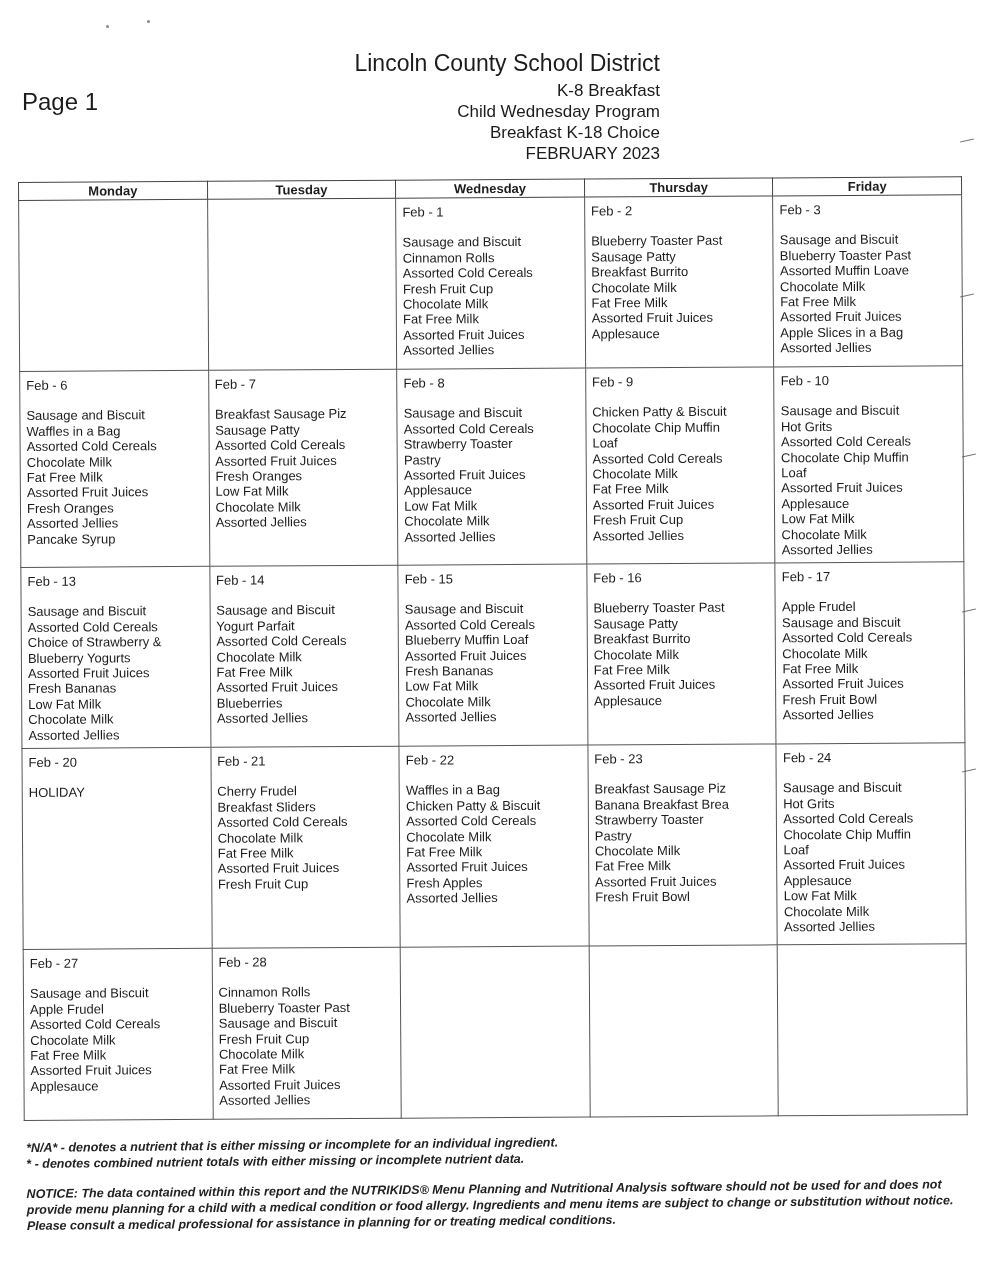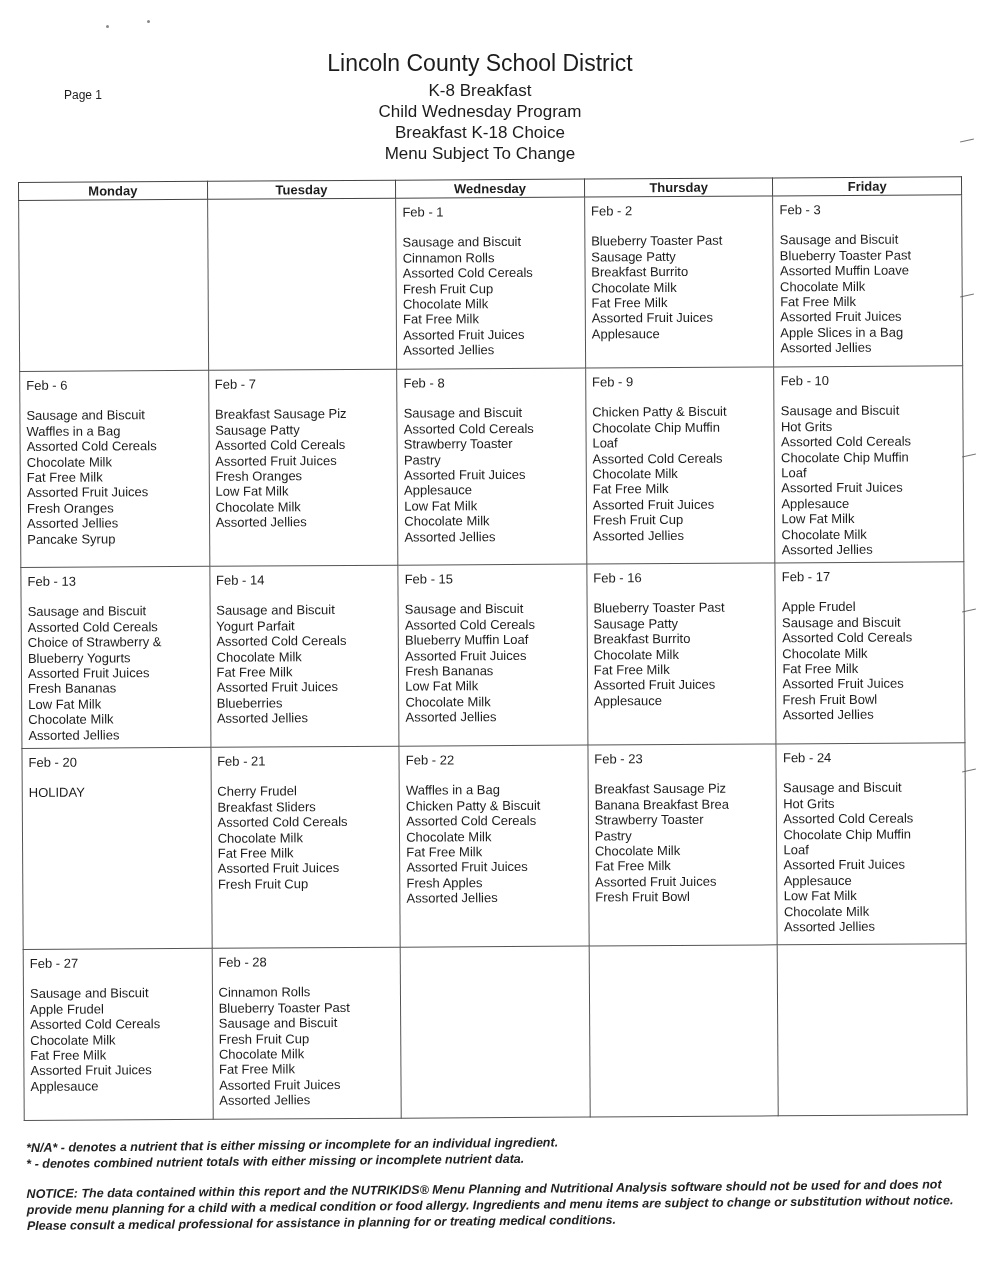--- a/index.html
+++ b/index.html
@@ -1,23 +1,23 @@
 <!DOCTYPE html>
 <html><head>
   <meta charset="utf-8">
   <style>
     html, body { margin: 0; padding: 0; }
     body {
       width: 989px; height: 1280px; background: #ffffff; color: #1c1c1c;
       font-family: "Liberation Sans", sans-serif; position: relative; overflow: hidden;
     }
-    .page-label { position: absolute; left: 22px; top: 88px; font-size: 12px; margin-left: 42px; }
+    .page-label { position: absolute; left: 22px; top: 88px; font-size: 24px; }
     .header {
       position: absolute; left: 300px; top: 48px; width: 360px;
-      text-align: center; font-size: 17px; line-height: 21px;
+      text-align: right; font-size: 17px; line-height: 21px;
     }
     .header .title { font-size: 23px; line-height: 30px; margin-bottom: 2px; }
     .calendar {
       position: absolute; left: 18px; top: 182px; width: 944px;
       border-collapse: collapse; table-layout: fixed;
       transform: rotate(-0.35deg); transform-origin: left top;
     }
     .calendar th {
       border: 1px solid #444; font-size: 13px; font-weight: bold;
       height: 15px; padding: 1px 0; text-align: center;
@@ -54,21 +54,21 @@
 <div class="dash" style="left:962px;top:610px;"></div>
 <div class="dash" style="left:962px;top:770px;"></div>
 
 <div class="page-label">Page 1</div>
 
 <div class="header">
   <div class="title">Lincoln County School District</div>
   <div>K-8 Breakfast</div>
   <div>Child Wednesday Program</div>
   <div>Breakfast K-18 Choice</div>
-  <div>Menu Subject To Change</div>
+  <div>FEBRUARY 2023</div>
 </div>
 
 <table class="calendar">
   <thead>
     <tr>
       <th>Monday</th>
       <th>Tuesday</th>
       <th>Wednesday</th>
       <th>Thursday</th>
       <th>Friday</th>

